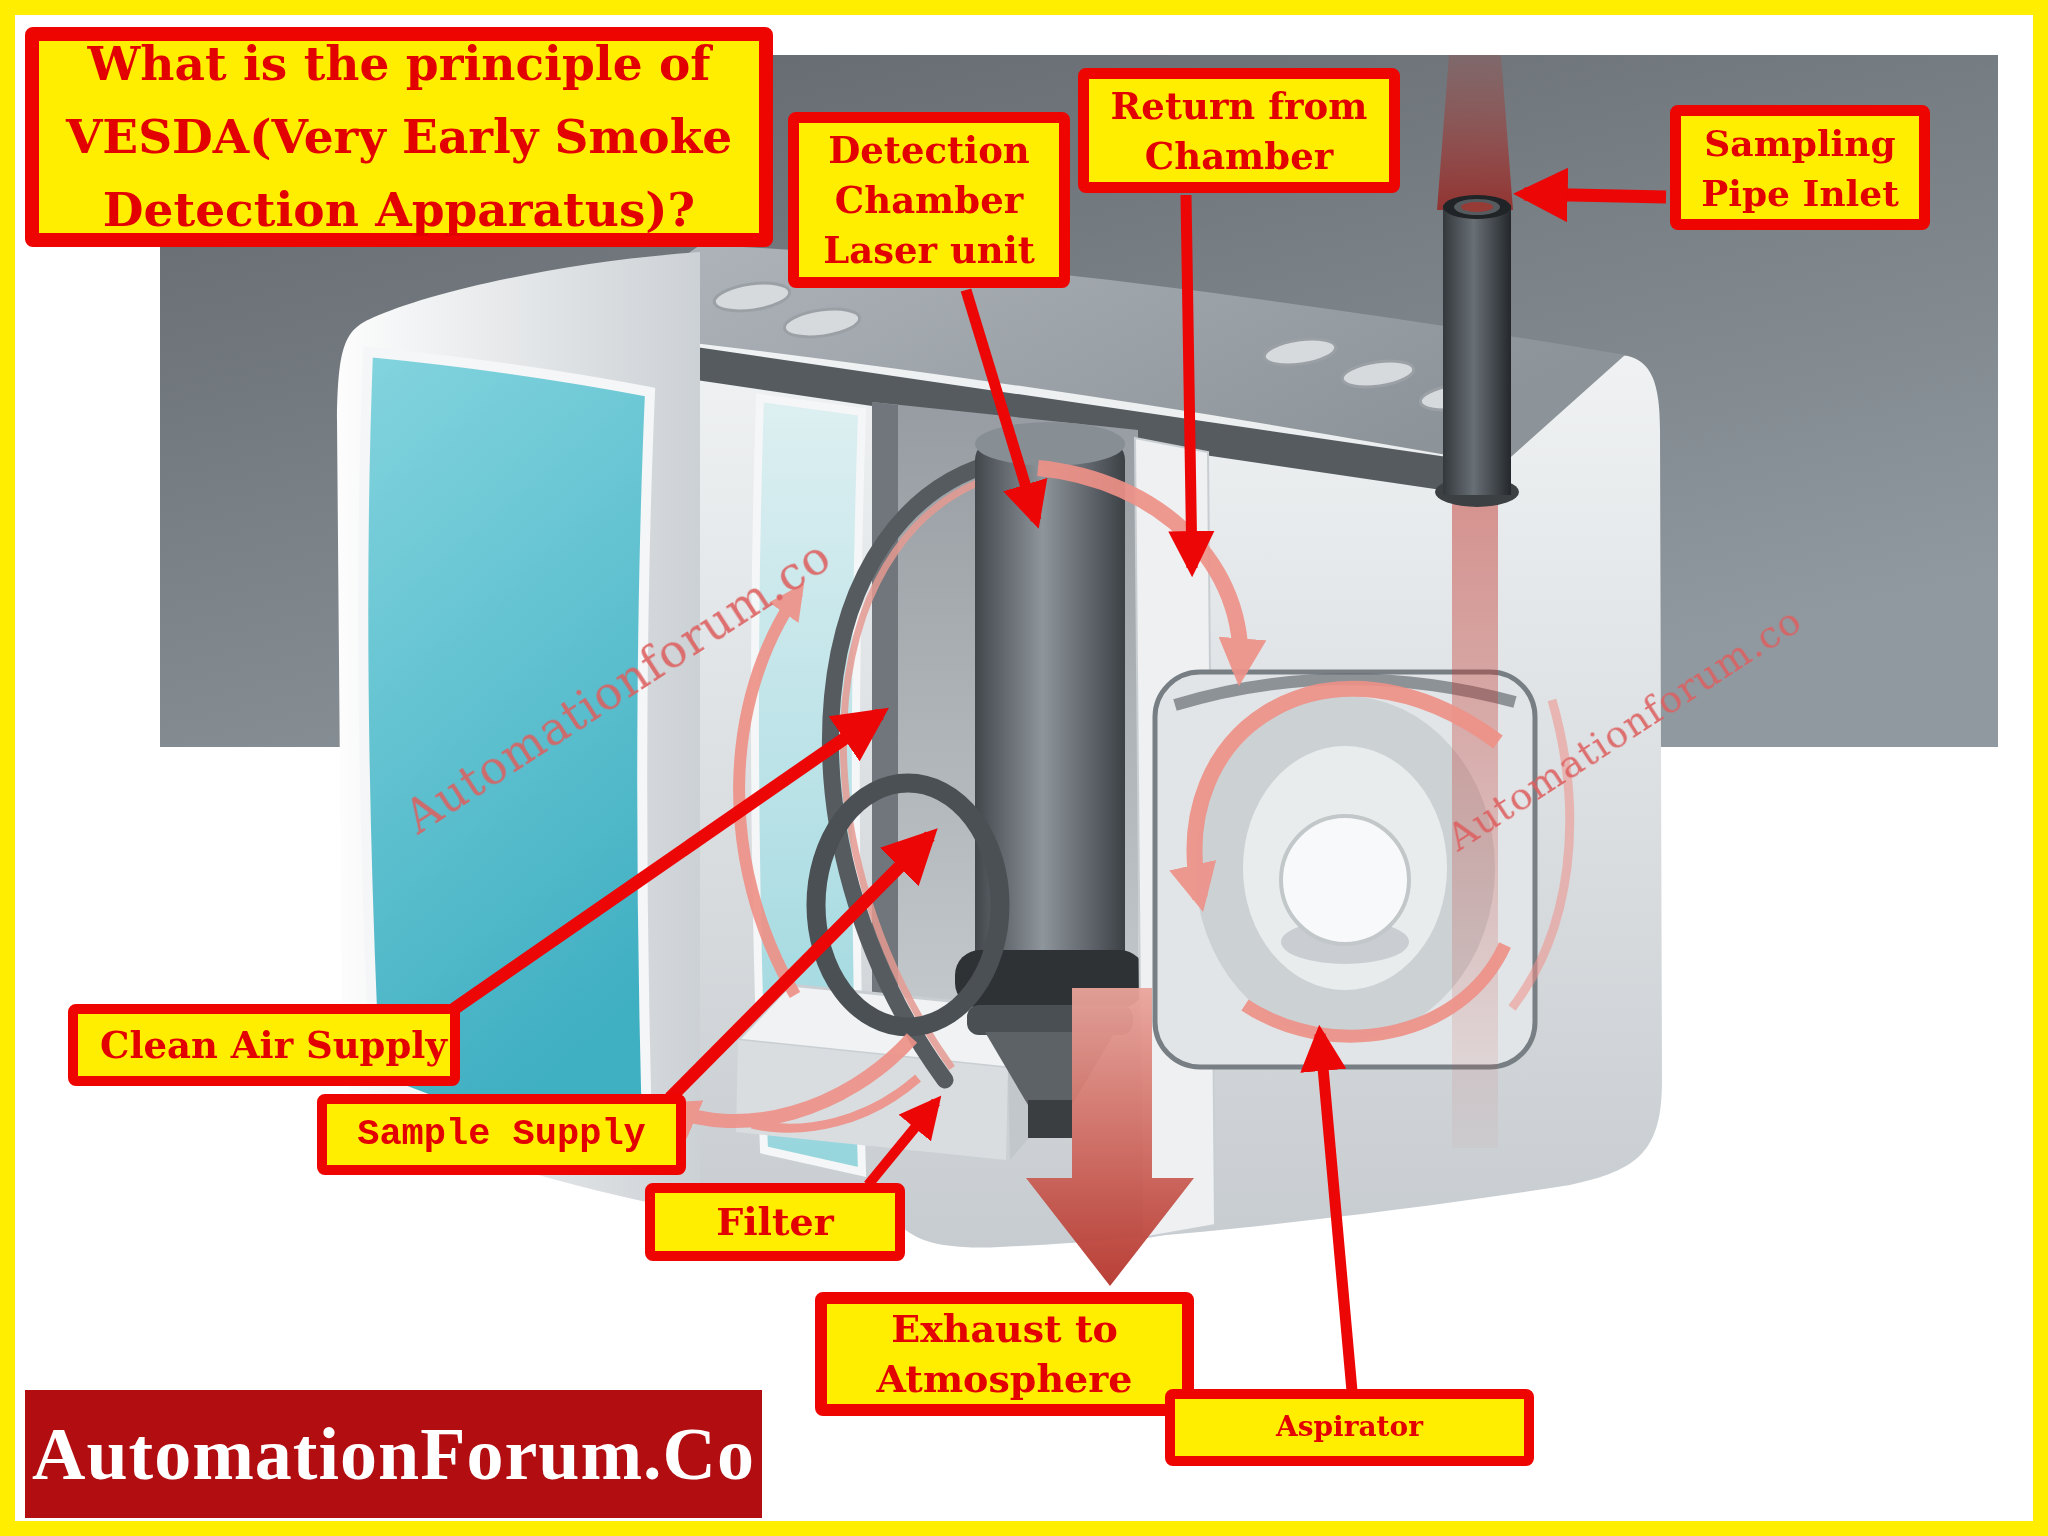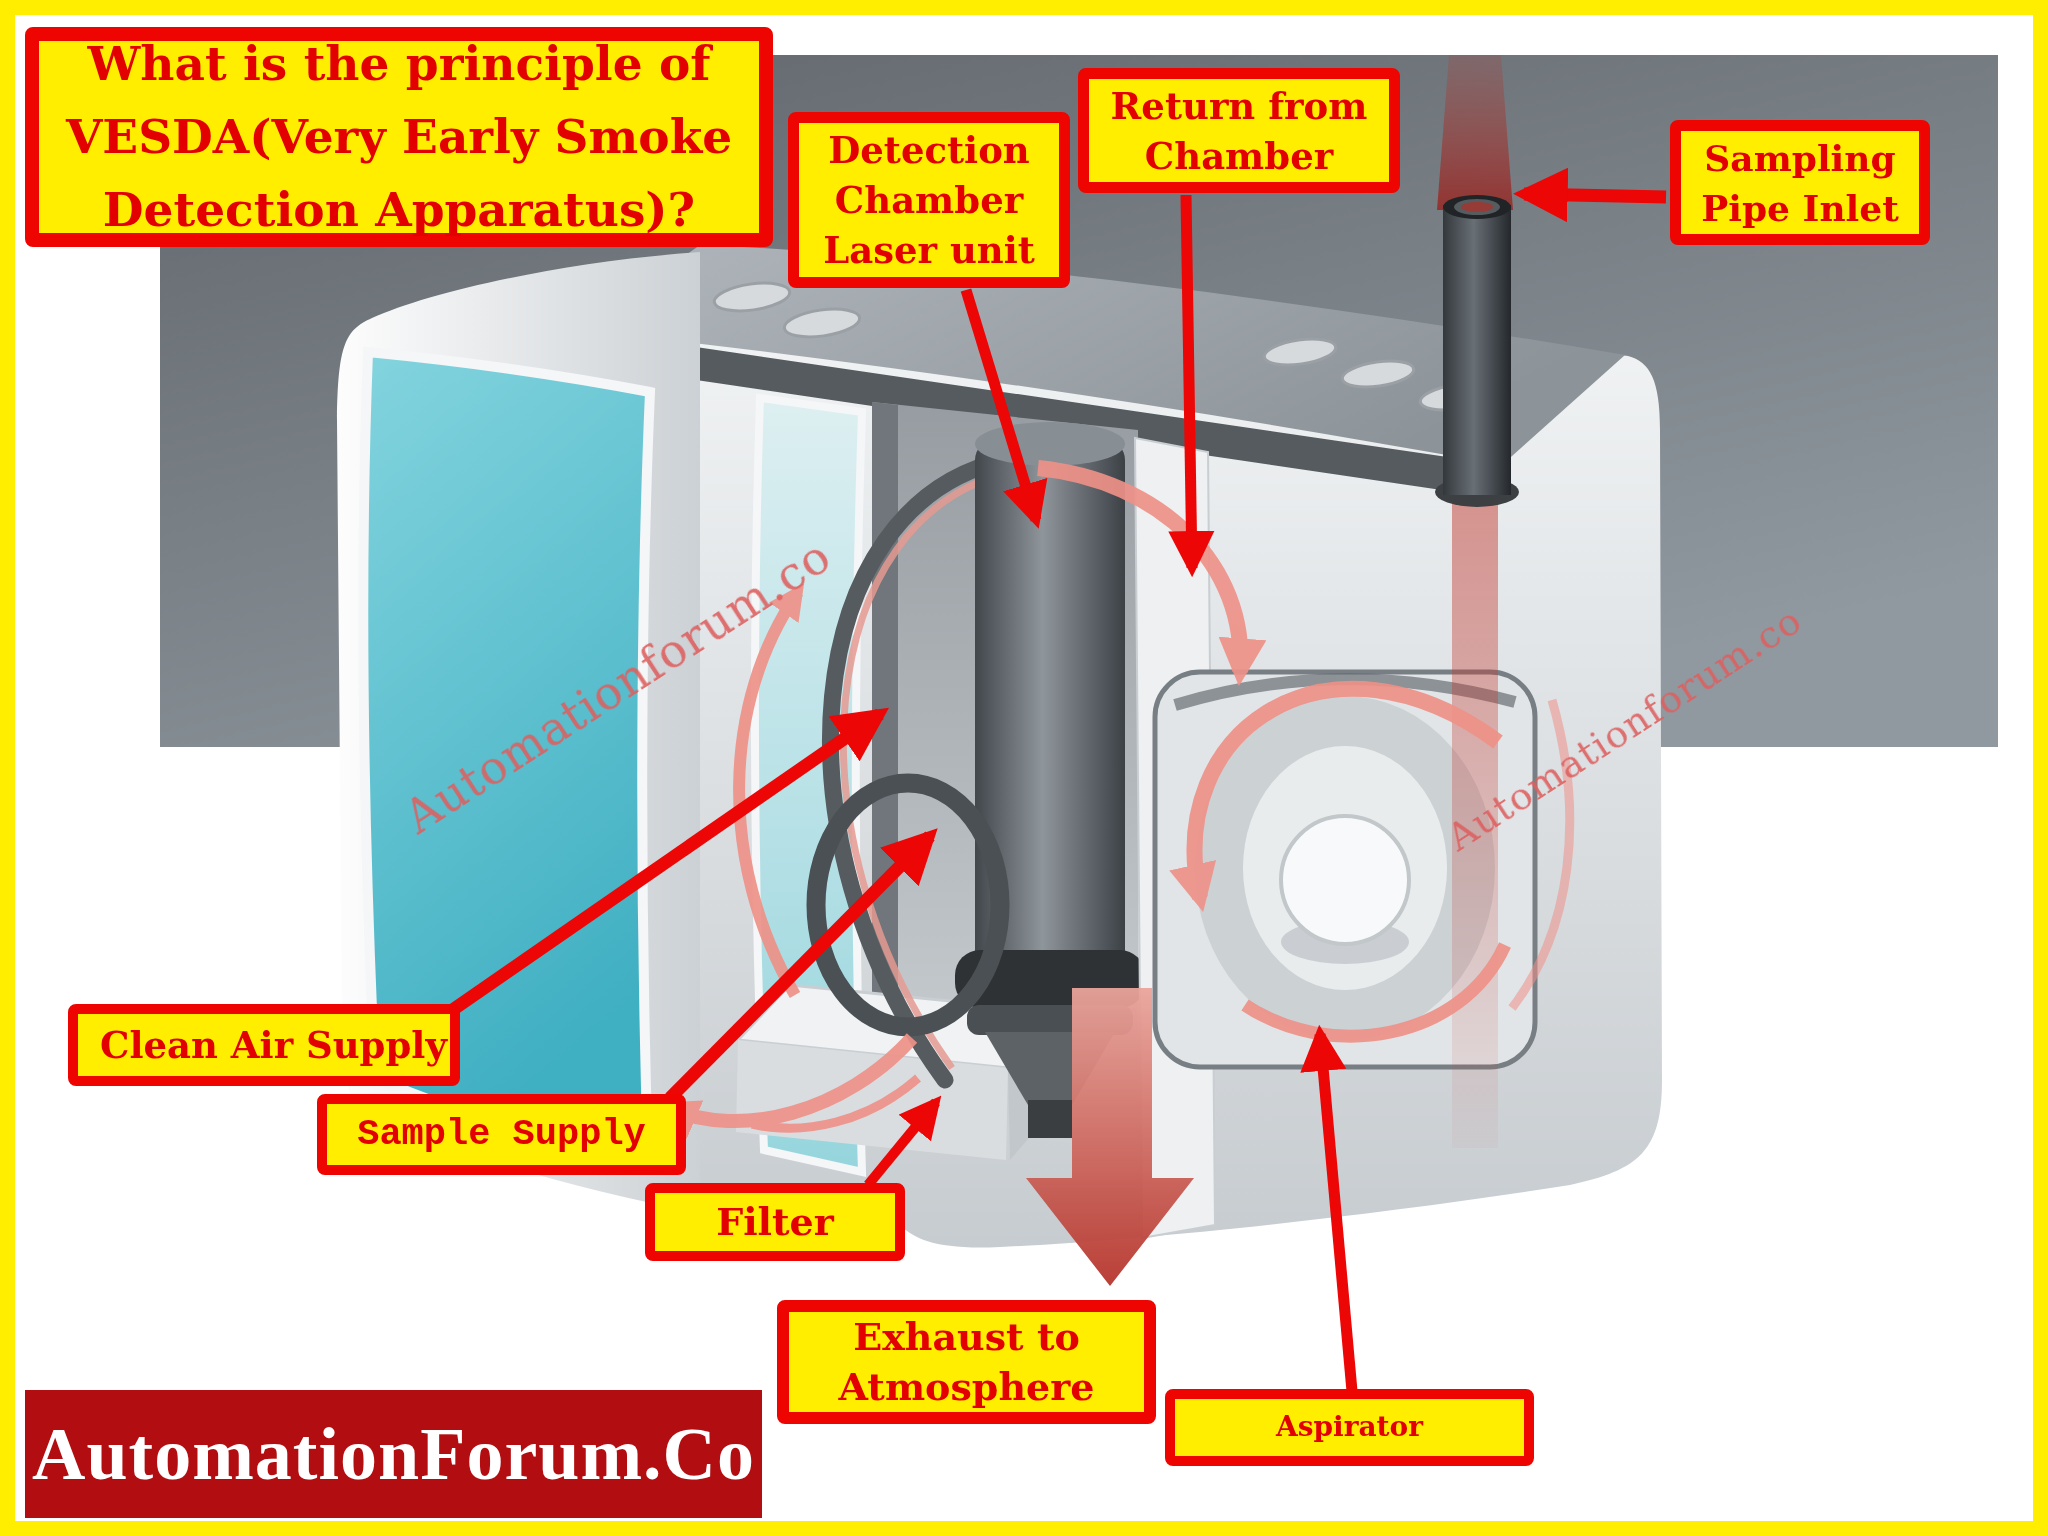--- a/index.html
+++ b/index.html
@@ -12,25 +12,25 @@
   .co{
     position:absolute;box-sizing:border-box;z-index:30;
     background:#ffee00;border:11px solid #ee0400;border-radius:8px;
     display:flex;flex-direction:column;align-items:center;justify-content:center;
     color:#e20000;font-weight:bold;text-align:center;line-height:1.32;
   }
   .co span{display:block;}
   .title-box{left:25px;top:27px;width:748px;height:220px;border-width:14px;font-size:47px;line-height:62px;gap:11px;}
   .b-detection{left:788px;top:112px;width:282px;height:176px;font-size:37px;line-height:50px;}
   .b-return{left:1078px;top:68px;width:322px;height:125px;font-size:37px;line-height:50px;}
-  .b-sampling{left:1670px;top:120px;width:260px;height:125px;font-size:36px;line-height:50px;}
+  .b-sampling{left:1670px;top:105px;width:260px;height:125px;font-size:36px;line-height:50px;}
   .b-clean{left:68px;top:1004px;width:392px;height:82px;border-width:10px;font-size:37px;padding-left:19px;}
   .b-sample{left:317px;top:1094px;width:369px;height:81px;border-width:10px;font-size:37px;font-family:Liberation Mono, monospace;}
   .b-filter{left:645px;top:1183px;width:260px;height:78px;border-width:10px;font-size:38px;}
-  .b-exhaust{left:777px;top:1292px;width:379px;height:124px;border-width:12px;font-size:38px;line-height:50px;margin-top:8px;}
+  .b-exhaust{left:815px;top:1292px;width:379px;height:124px;border-width:12px;font-size:38px;line-height:50px;}
   .b-aspirator{left:1165px;top:1389px;width:369px;height:77px;border-width:10px;font-size:28px;}
   .footer-bar{
     position:absolute;left:25px;top:1390px;width:737px;height:128px;z-index:40;
     background:#b20d10;color:#ffffff;display:flex;align-items:center;justify-content:center;
     font-family:"Liberation Serif",serif;font-weight:bold;font-size:74px;letter-spacing:1px;
   }
 </style>
 </head>
 <body>
 

